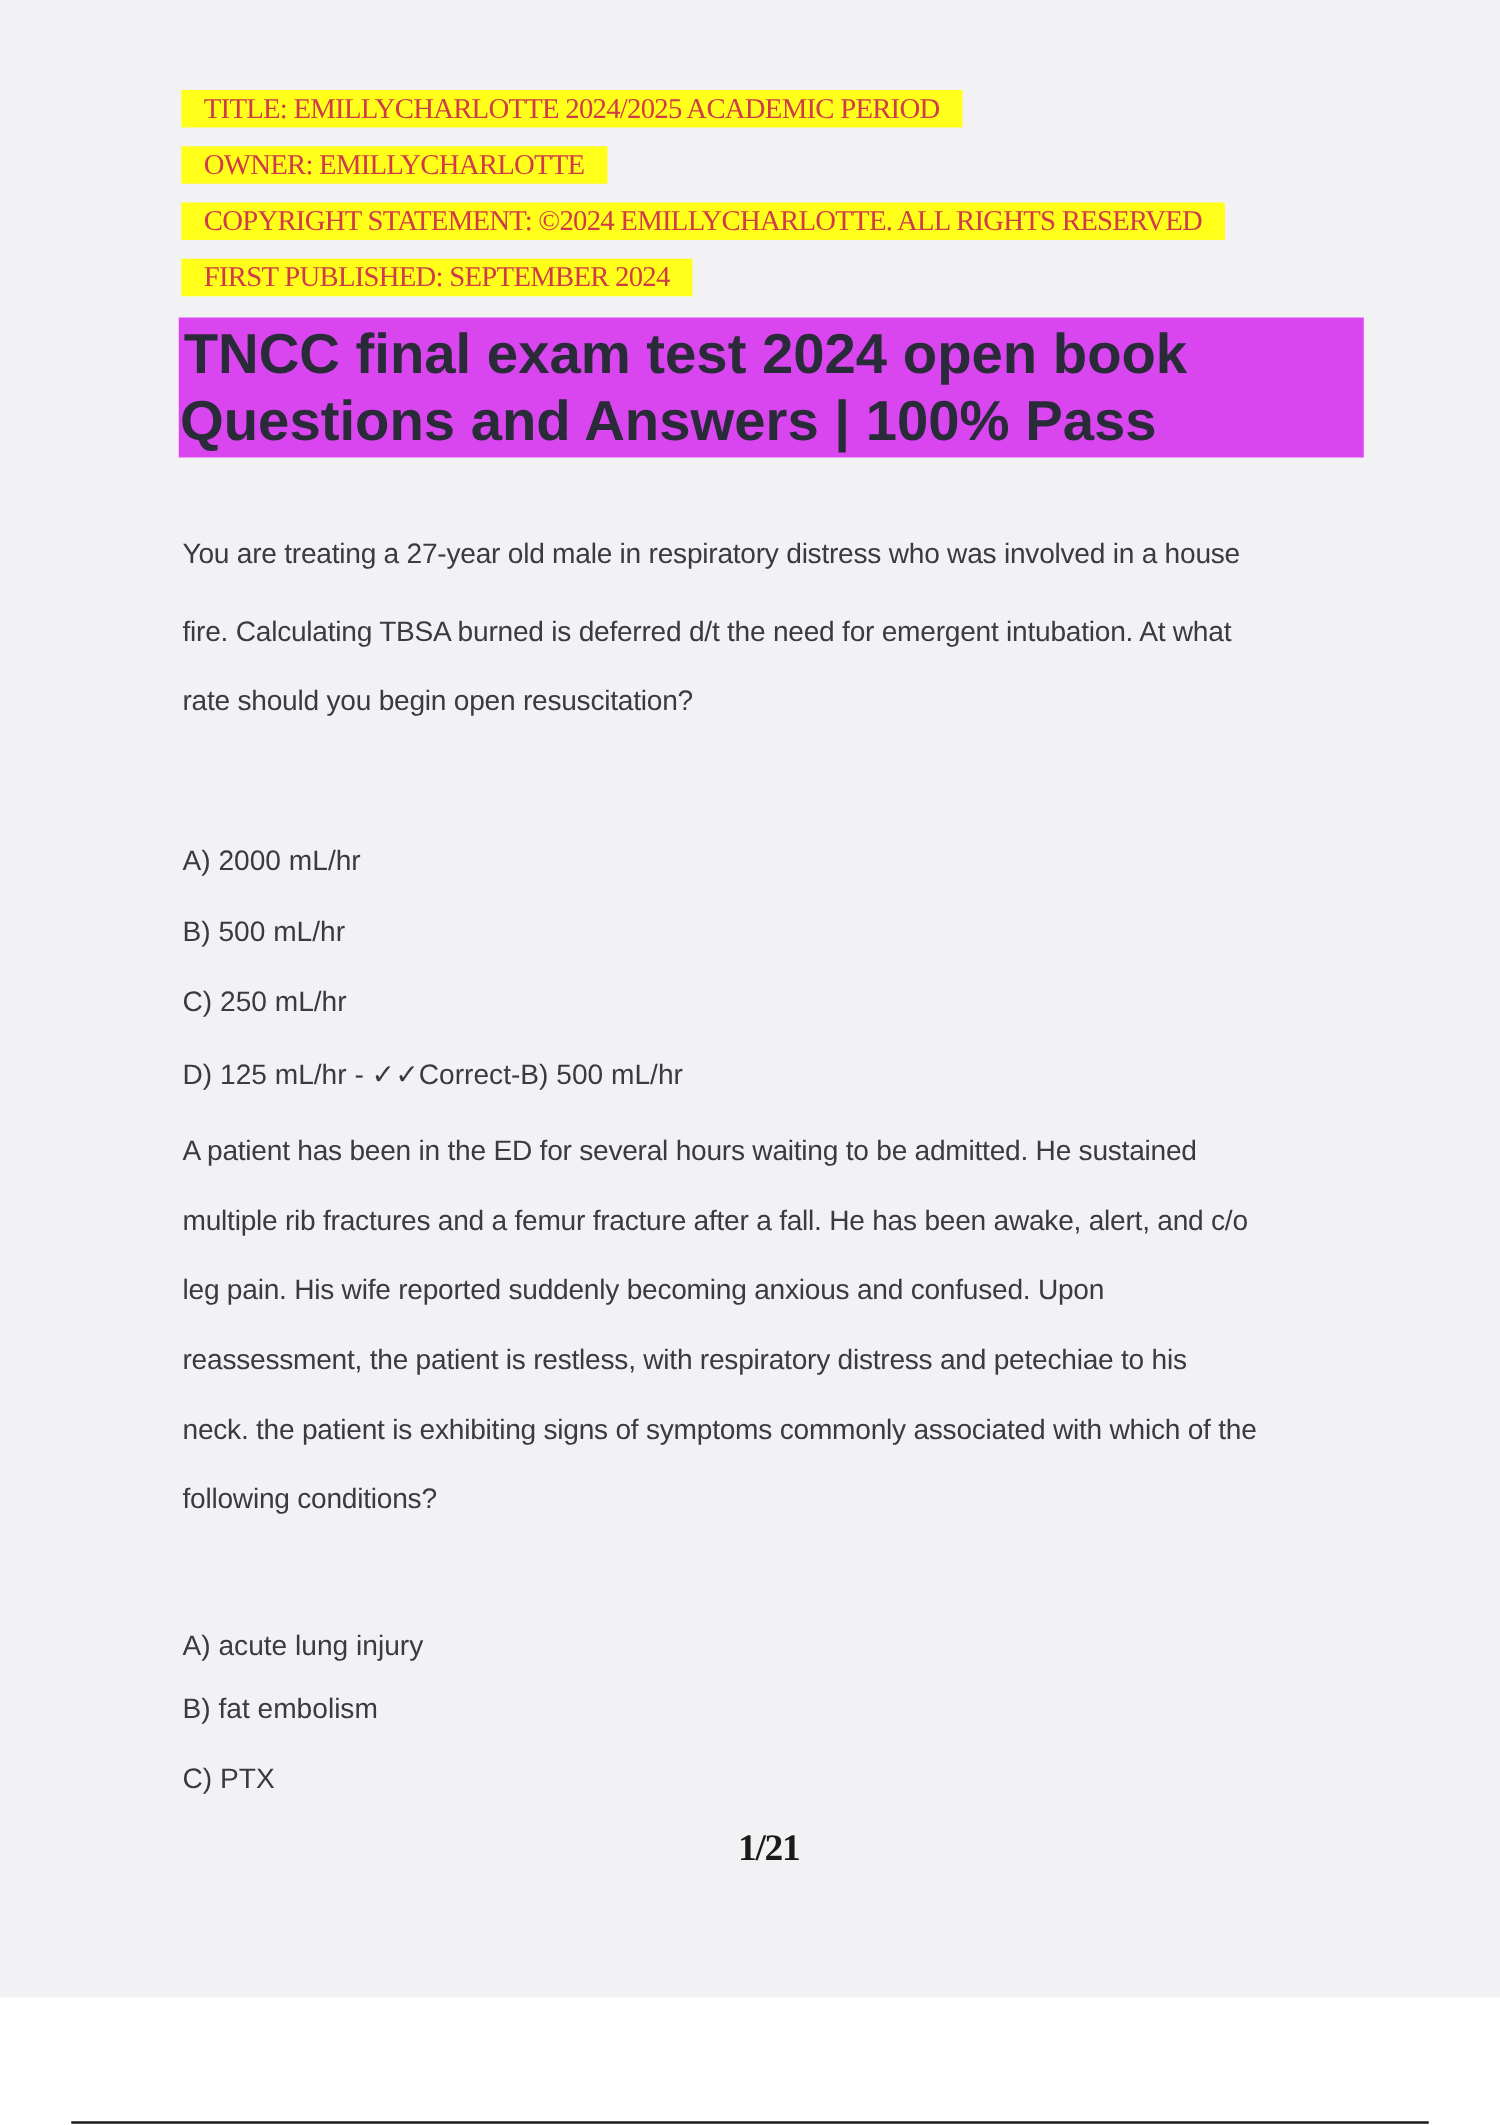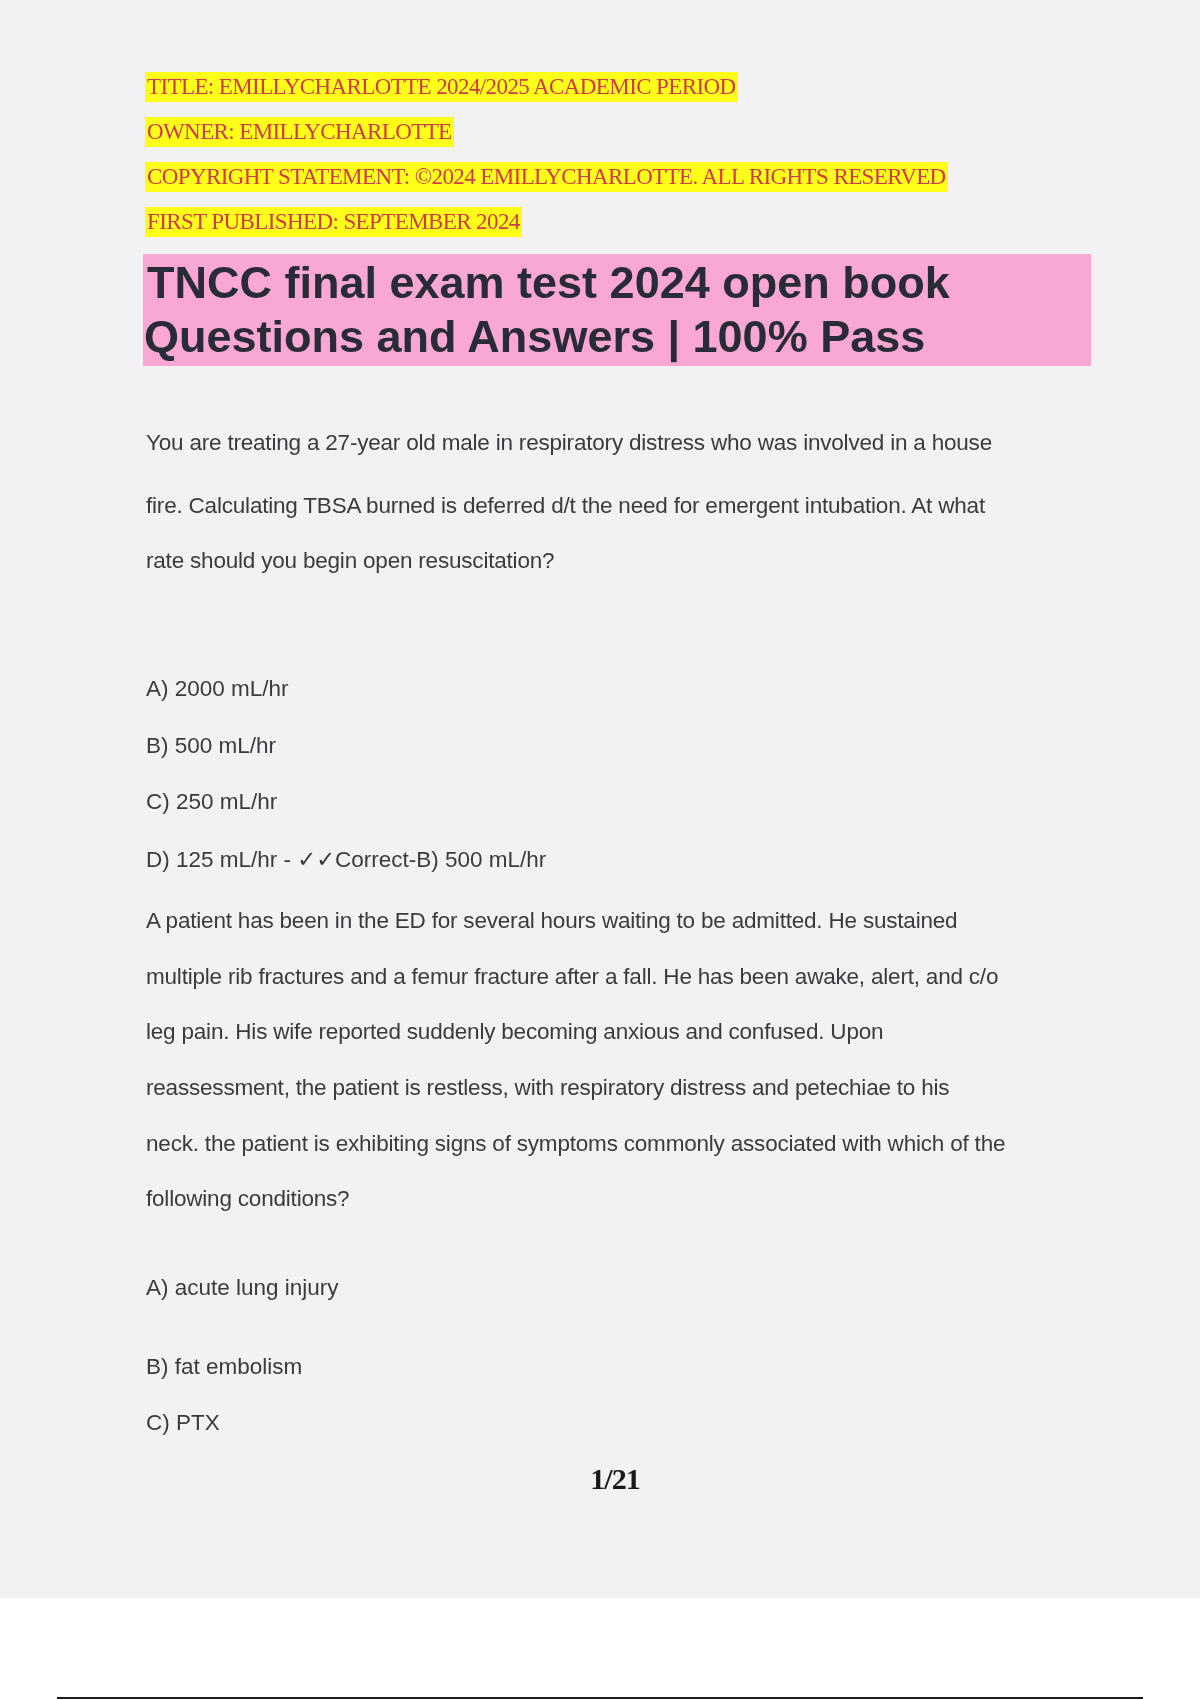--- a/index.html
+++ b/index.html
@@ -16,28 +16,28 @@
     }
     .meta-line {
       position: absolute;
       left: 145px;
       font-family: "Liberation Serif", "DejaVu Serif", serif;
       font-size: 23px;
       letter-spacing: -0.6px;
       line-height: 30px;
       color: #cf3b4a;
       background: #ffff1a;
-      padding: 0 2px;
+      padding: 0 18px;
       white-space: nowrap;
     }
     .title-block {
       position: absolute;
       left: 143px; top: 254px;
       width: 948px; height: 112px;
-      background: #f9a8d4;
+      background: #d946ef;
     }
     .title-line {
       position: absolute;
       left: 4px;
       font-family: "Liberation Sans", "DejaVu Sans", sans-serif;
       font-weight: bold;
       font-size: 45px;
       line-height: 54px;
       color: #2a2b38;
       white-space: nowrap;
@@ -106,21 +106,21 @@
   </div>
 
   <div>
     <div class="body-line" style="top:906px;text-align:center;">A patient has been in the ED for several hours waiting to be admitted. He sustained</div>
     <div class="body-line" style="top:962px;">multiple rib fractures and a femur fracture after a fall. He has been awake, alert, and c/o</div>
     <div class="body-line" style="top:1017px;">leg pain. His wife reported suddenly becoming anxious and confused. Upon</div>
     <div class="body-line" style="top:1073px;">reassessment, the patient is restless, with respiratory distress and petechiae to his</div>
     <div class="body-line" style="top:1129px;">neck. the patient is exhibiting signs of symptoms commonly associated with which of the</div>
     <div class="body-line" style="top:1184px;">following conditions?</div>
 
-    <div class="option-line" style="top:1273px;">A) acute lung injury</div>
+    <div class="option-line" style="top:1302px;">A) acute lung injury</div>
     <div class="option-line" style="top:1352px;text-align:center;">B) fat embolism</div>
     <div class="option-line" style="top:1408px;">C) PTX</div>
   </div>
 
   <div class="page-num">1/21</div>
 </div>
 
 <div class="footer-rule"></div>
 
 </body></html>

